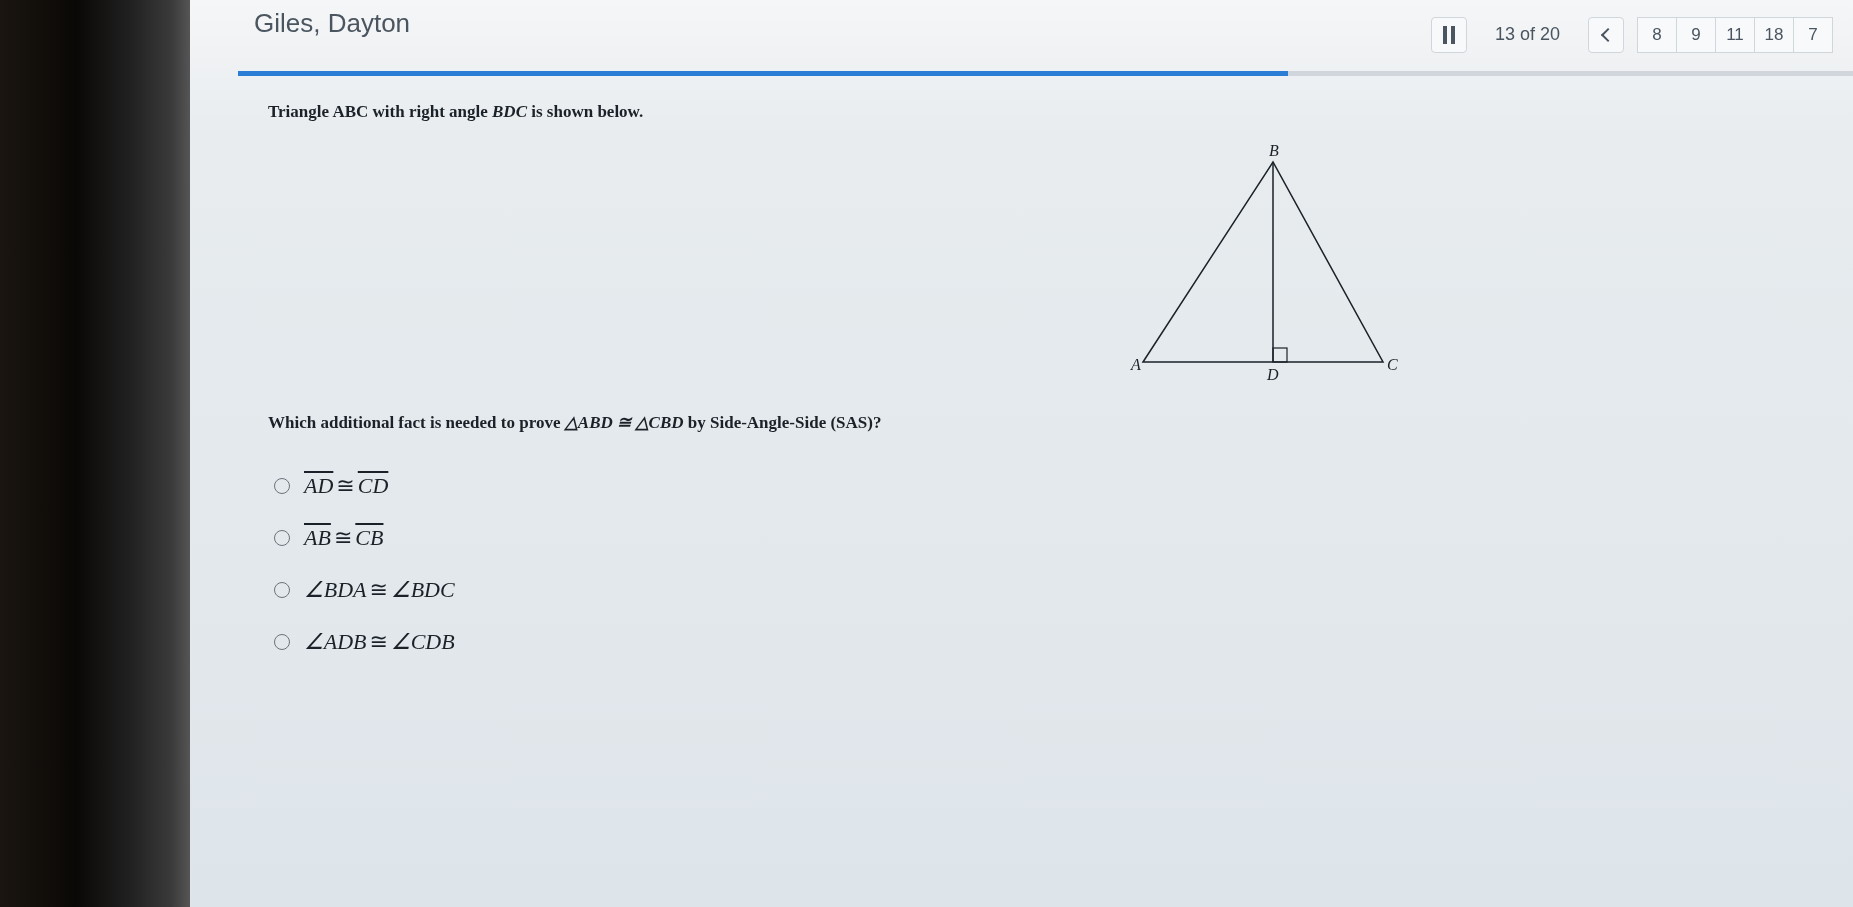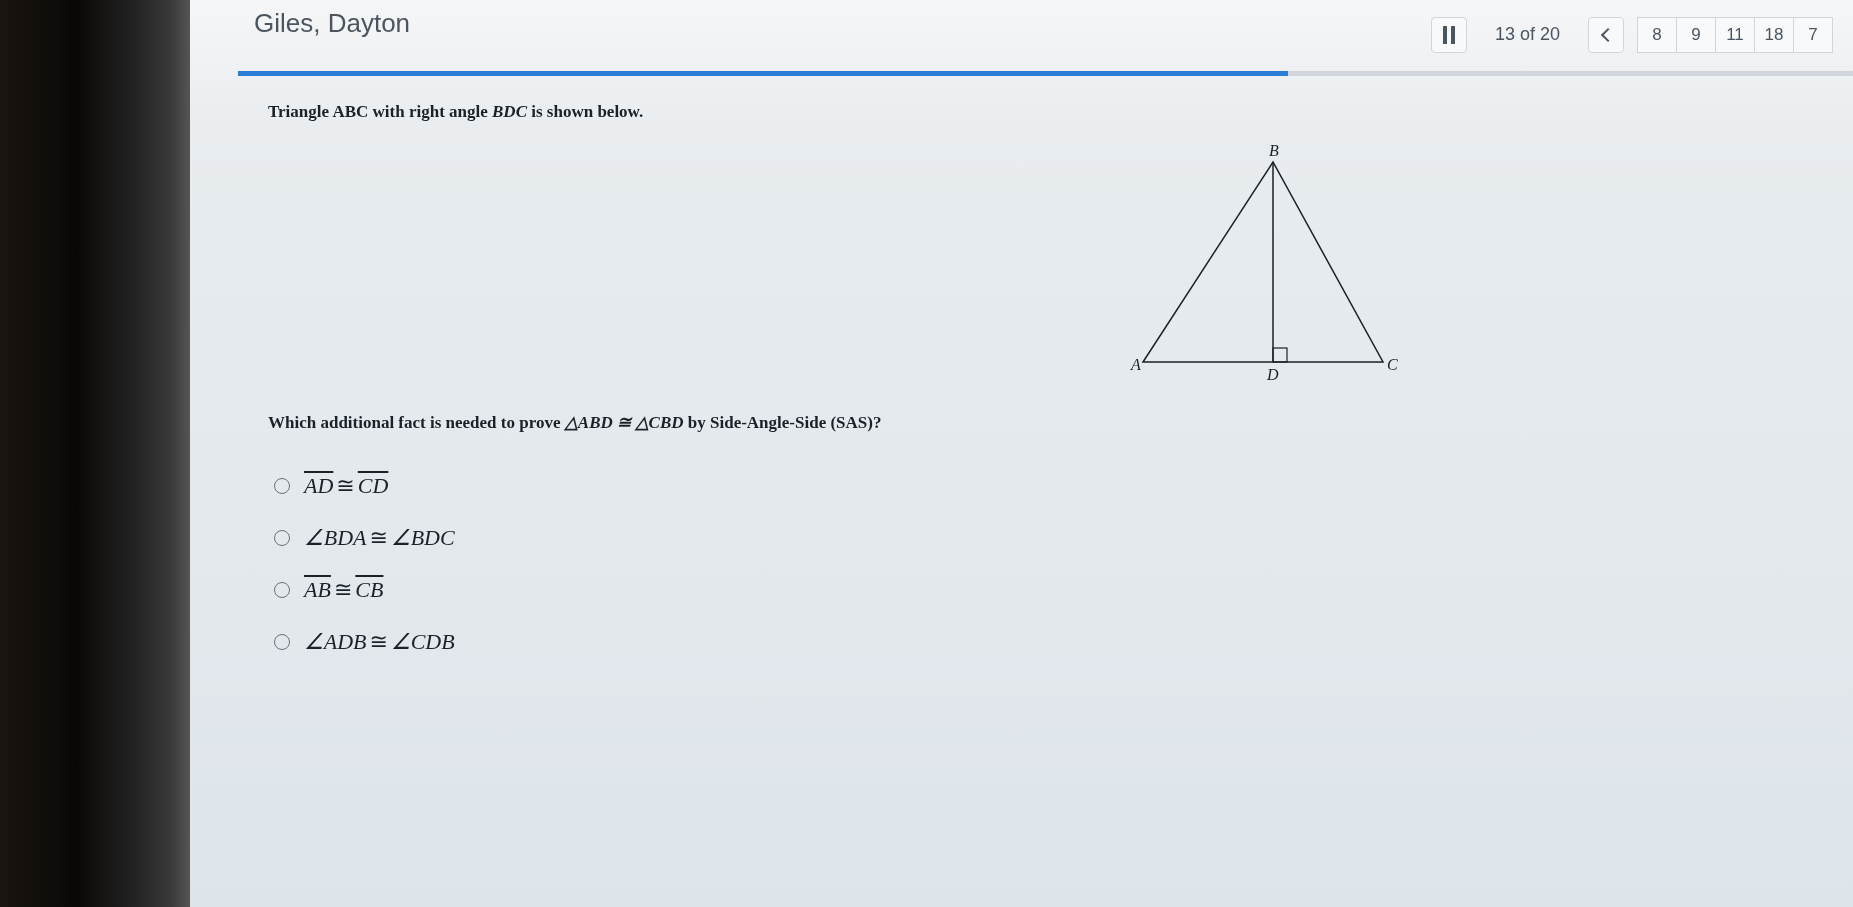--- a/index.html
+++ b/index.html
@@ -232,27 +232,27 @@
     <div class="answers">
       <div class="answer">
         <div class="radio"></div>
         <div class="answer-text">
           <span class="overline">AD</span><span class="cong">≅</span><span class="overline">CD</span>
         </div>
       </div>
       <div class="answer">
         <div class="radio"></div>
         <div class="answer-text">
+          <span class="overline">AB</span><span class="cong">≅</span><span class="overline">CB</span>
+        </div>
+      </div>
+      <div class="answer">
+        <div class="radio"></div>
+        <div class="answer-text">
           <span>∠BDA</span><span class="cong">≅</span><span>∠BDC</span>
-        </div>
-      </div>
-      <div class="answer">
-        <div class="radio"></div>
-        <div class="answer-text">
-          <span class="overline">AB</span><span class="cong">≅</span><span class="overline">CB</span>
         </div>
       </div>
       <div class="answer">
         <div class="radio"></div>
         <div class="answer-text">
           <span>∠ADB</span><span class="cong">≅</span><span>∠CDB</span>
         </div>
       </div>
     </div>
 

